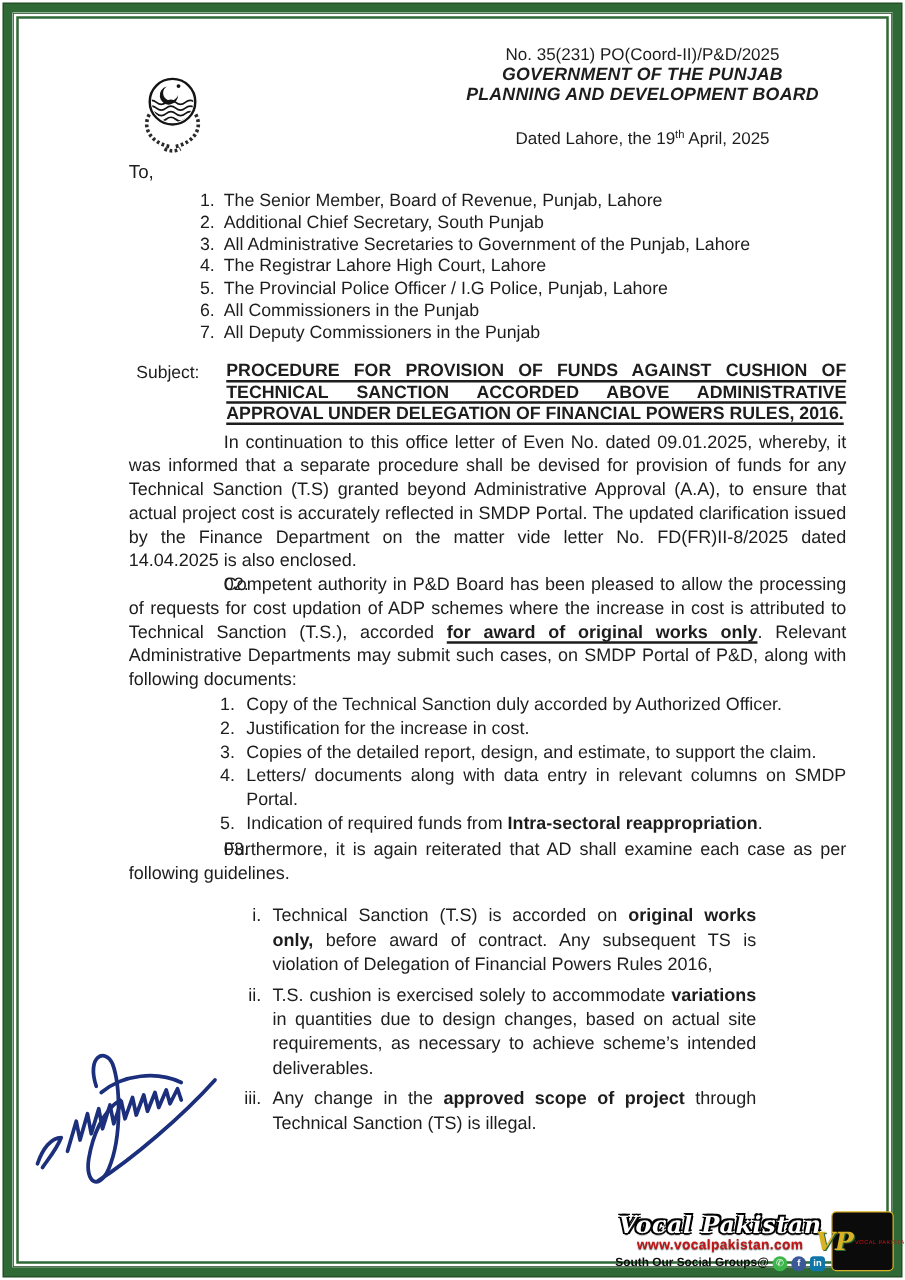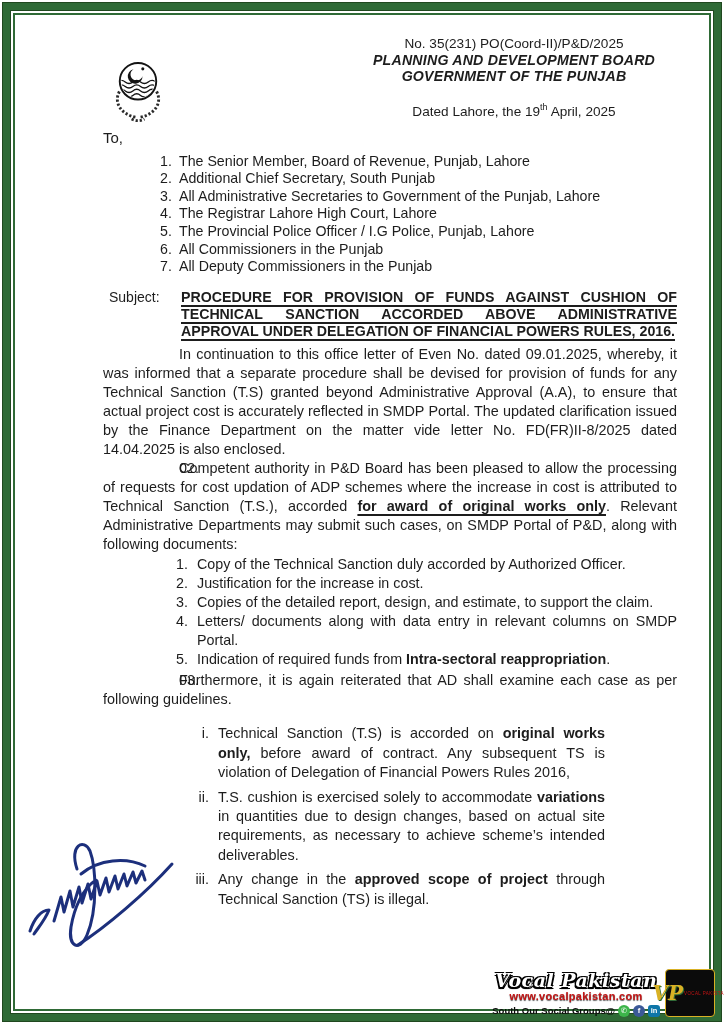--- a/index.html
+++ b/index.html
@@ -119,22 +119,22 @@
     <path d="M21,56 C12,72 22,91 46,96"></path>
     <path d="M79,56 C88,72 78,91 54,96"></path>
     <path d="M40,99 q10,5 20,0"></path>
   </g>
 </svg>
 
 <div class="content">
 
   <div class="head-right">
     <div class="ref-no">No. 35(231) PO(Coord-II)/P&amp;D/2025</div>
+    <div class="org-line">GOVERNMENT OF THE PUNJAB</div>
     <div class="org-line">PLANNING AND DEVELOPMENT BOARD</div>
-    <div class="org-line">GOVERNMENT OF THE PUNJAB</div>
     <div class="date-line"><span>Dated Lahore, the 19</span><sup>th</sup><span> April, 2025</span></div>
   </div>
 
   <div class="to-label">To,</div>
 
   <div class="recipients">
     <div class="recip"><span class="rnum">1.</span><span>The Senior Member, Board of Revenue, Punjab, Lahore</span></div>
     <div class="recip"><span class="rnum">2.</span><span>Additional Chief Secretary, South Punjab</span></div>
     <div class="recip"><span class="rnum">3.</span><span>All Administrative Secretaries to Government of the Punjab, Lahore</span></div>
     <div class="recip"><span class="rnum">4.</span><span>The Registrar Lahore High Court, Lahore</span></div>

